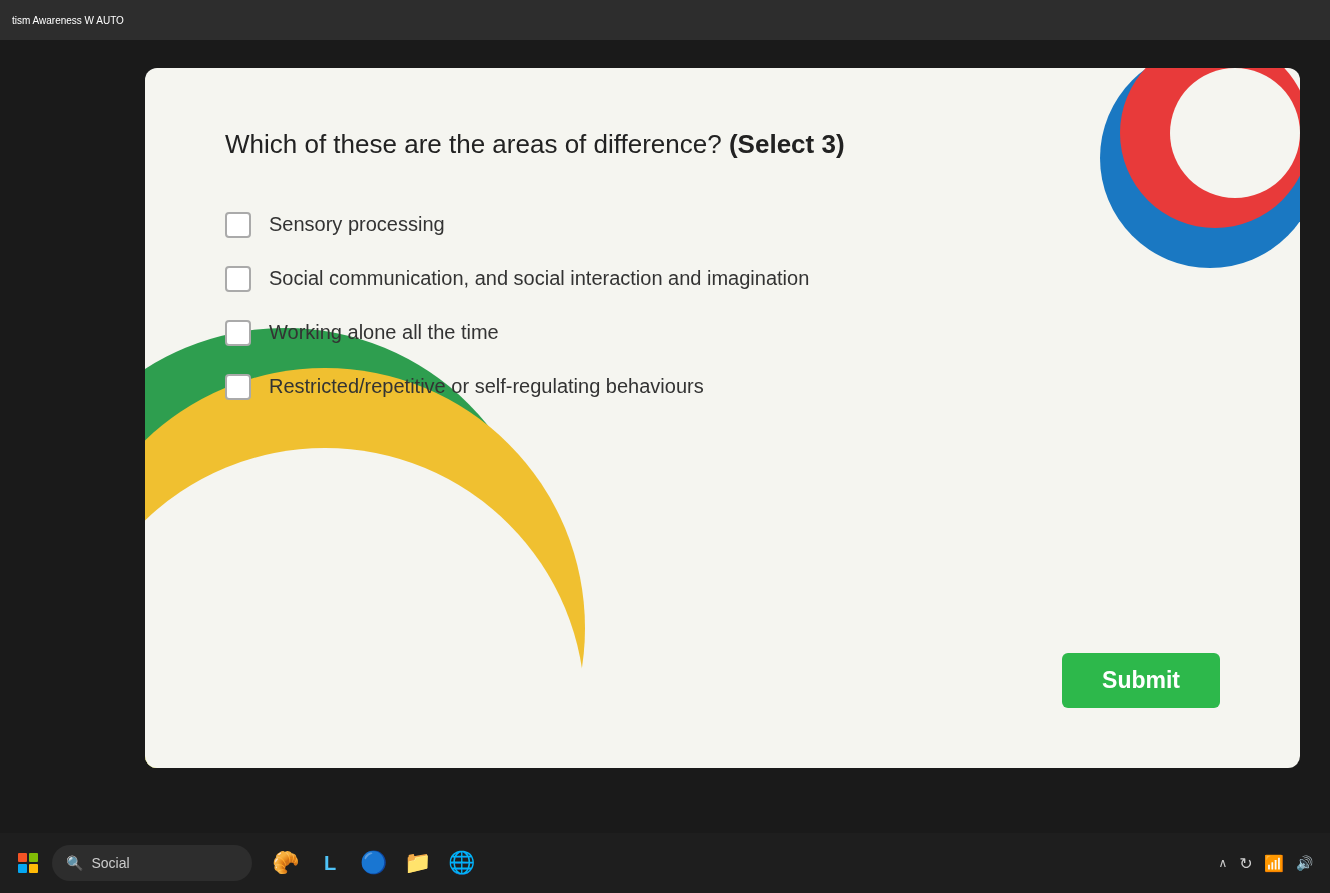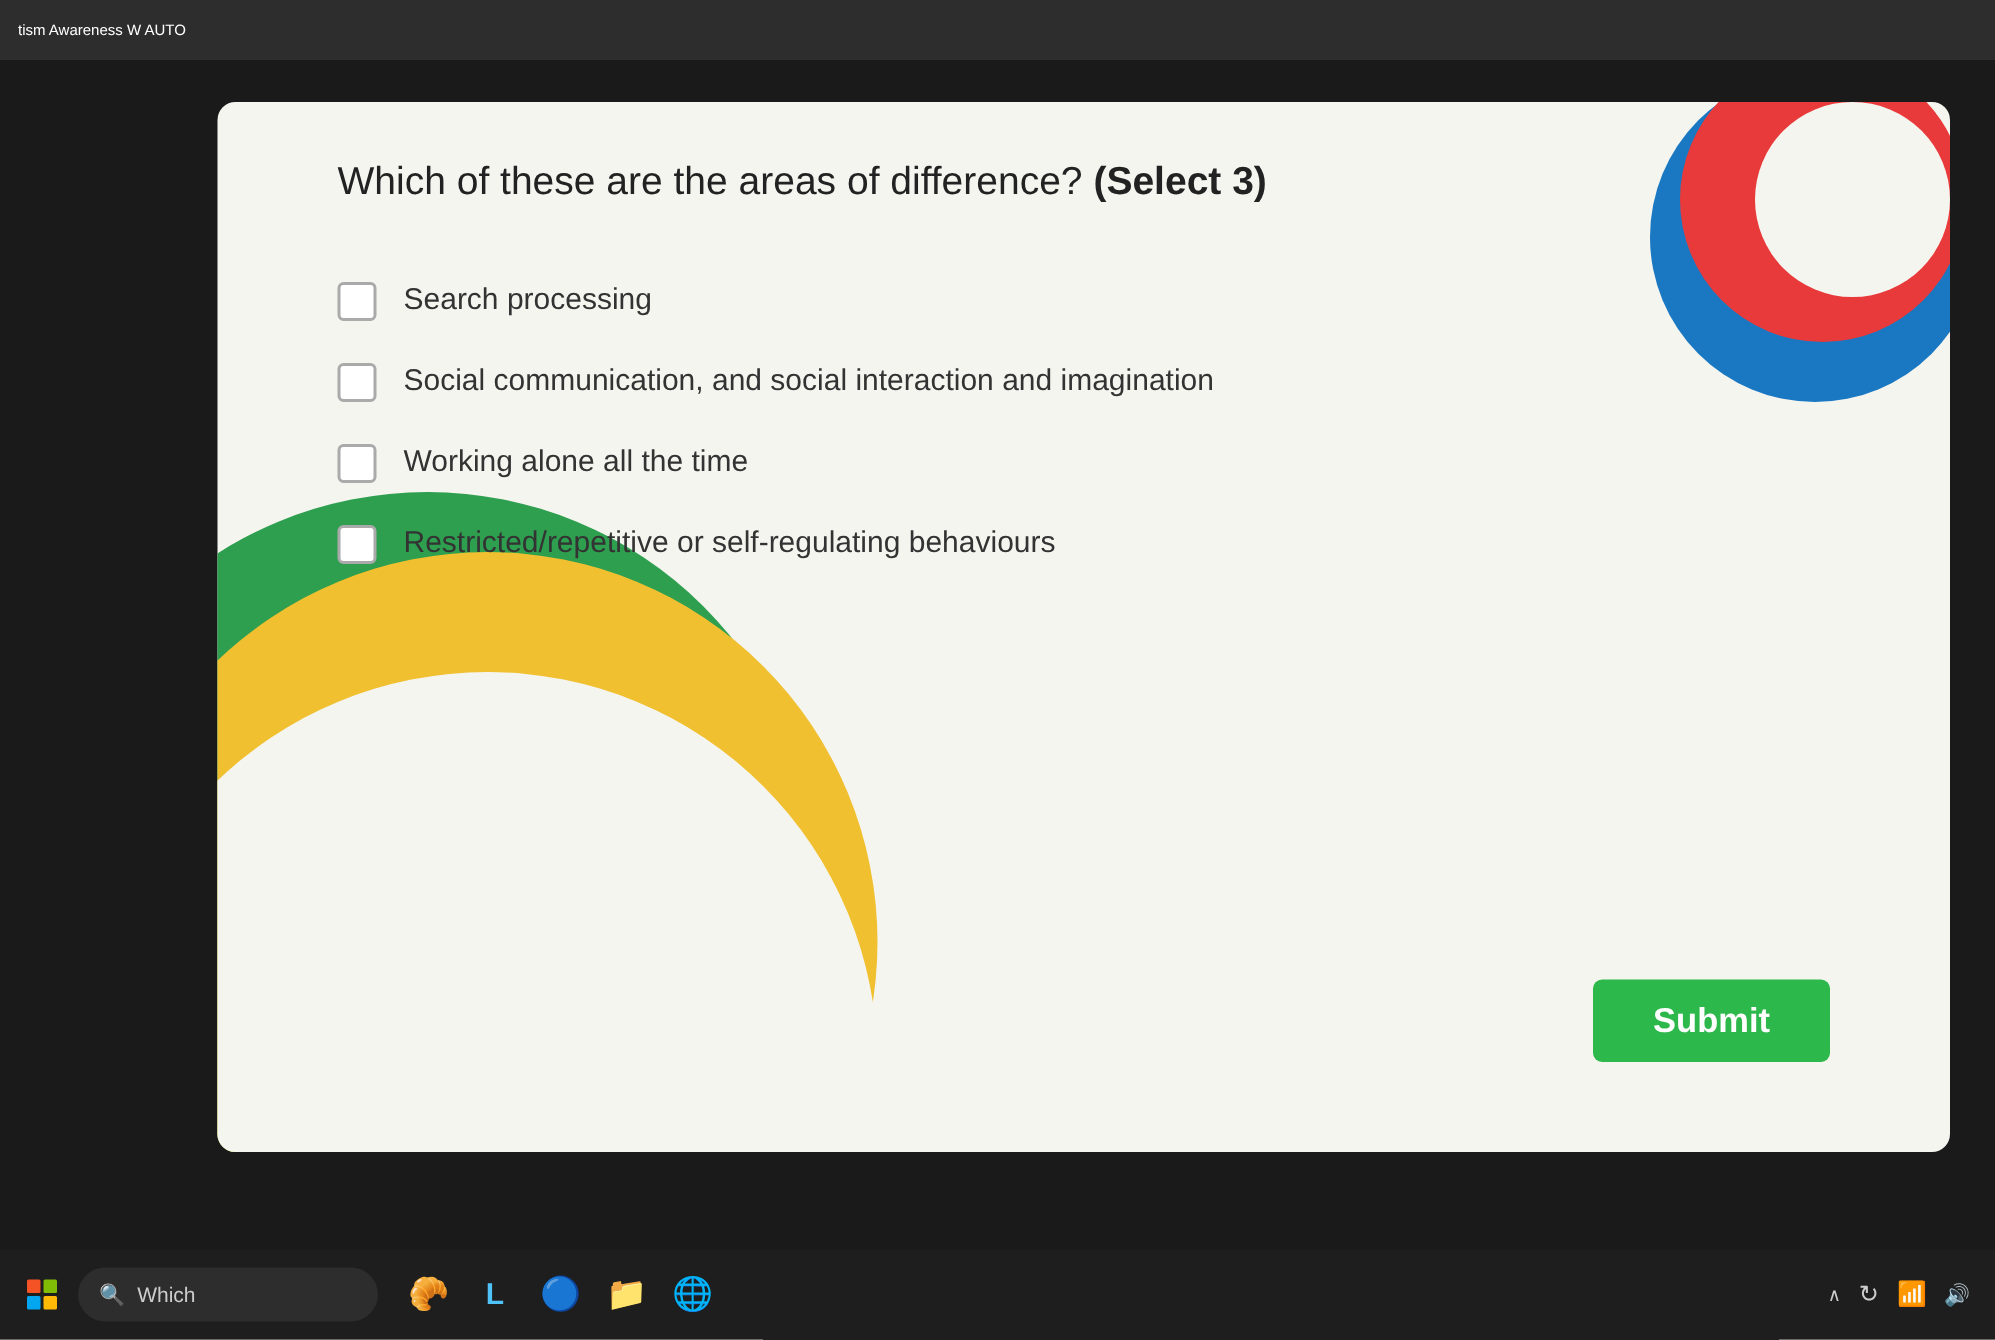--- a/index.html
+++ b/index.html
@@ -113,21 +113,21 @@
     }
 
     
     .quiz-content {
       position: absolute;
       top: 0;
       left: 0;
       right: 0;
       bottom: 0;
       z-index: 10;
-      padding: 36px 80px 40px 80px;
+      padding: 60px 80px 40px 80px;
     }
 
     .question-title {
       font-size: 26px;
       font-weight: 400;
       color: #222222;
       margin-bottom: 50px;
       line-height: 1.3;
     }
 
@@ -294,21 +294,21 @@
 
   <div class="quiz-content">
     <div class="question-title">
       <span>Which of these are the areas of difference?</span>
       <strong>(Select 3)</strong>
     </div>
 
     <ul class="options-list">
       <li class="option-item">
         <div class="option-checkbox"></div>
-        <span class="option-label">Search processing</span>
+        <span class="option-label">Sensory processing</span>
       </li>
       <li class="option-item">
         <div class="option-checkbox"></div>
         <span class="option-label">Social communication, and social interaction and imagination</span>
       </li>
       <li class="option-item">
         <div class="option-checkbox"></div>
         <span class="option-label">Working alone all the time</span>
       </li>
       <li class="option-item">
@@ -330,21 +330,21 @@
     <div class="win-logo">
       <div class="win-r"></div>
       <div class="win-g"></div>
       <div class="win-b"></div>
       <div class="win-y"></div>
     </div>
   </div>
 
   <div class="search-bar">
     <span class="search-icon-small">🔍</span>
-    <span class="search-text">Which</span>
+    <span class="search-text">Social</span>
   </div>
 
   <div class="taskbar-icons">
     <div class="taskbar-icon">
       <span class="taskbar-icon-emoji">🥐</span>
     </div>
     <div class="taskbar-icon">
       <span class="taskbar-icon-emoji" style="color:#4fc3f7;font-weight:bold;font-size:20px;">L</span>
     </div>
     <div class="taskbar-icon">

